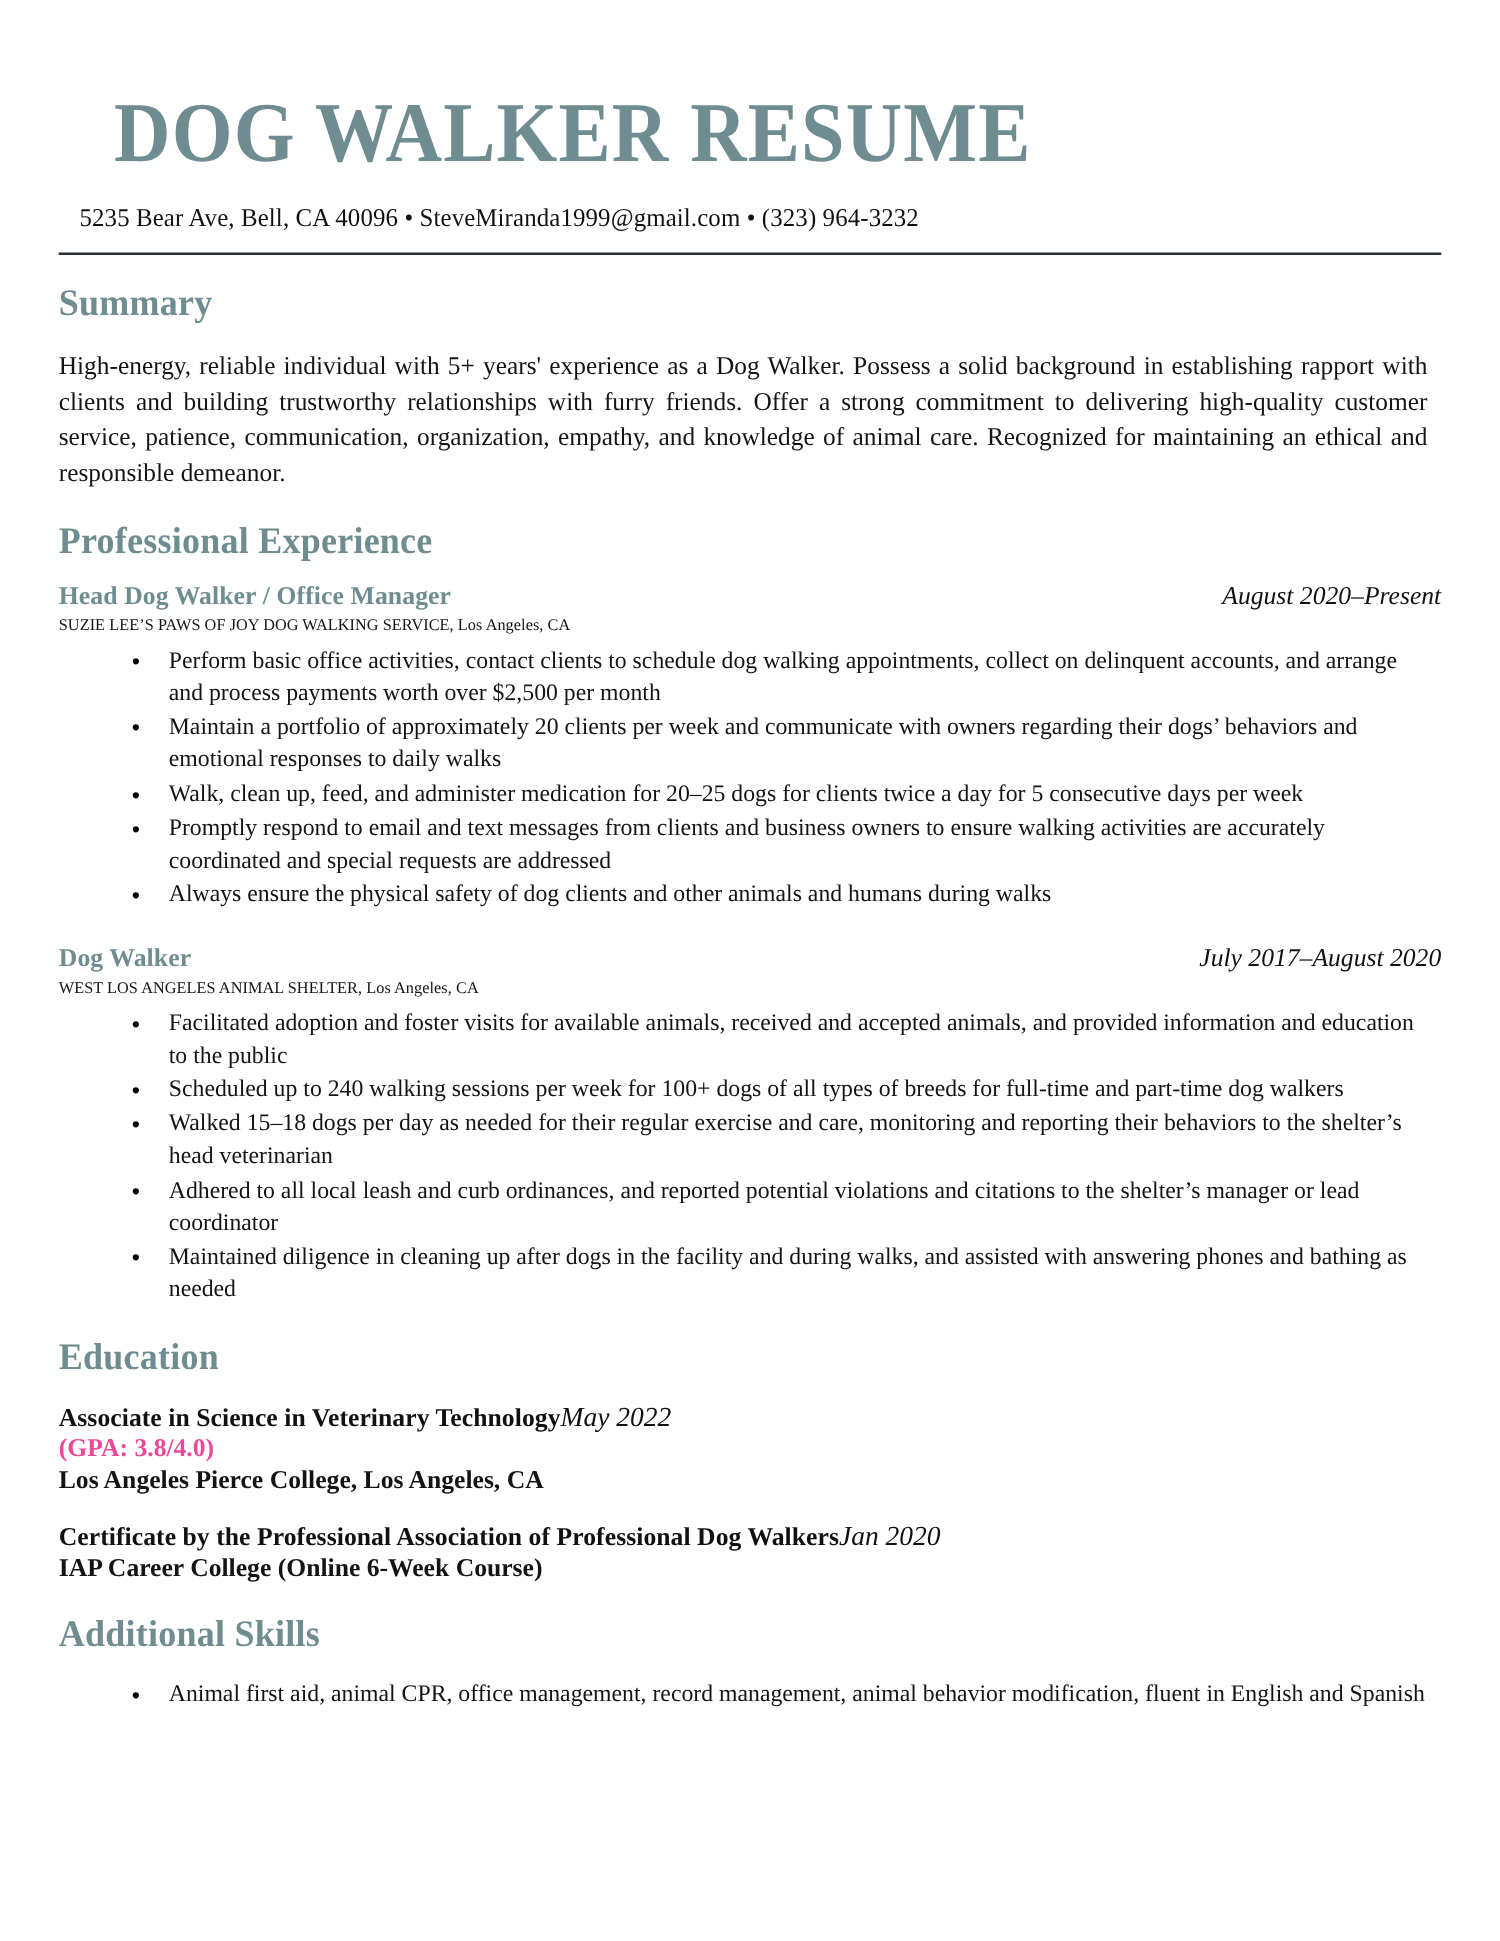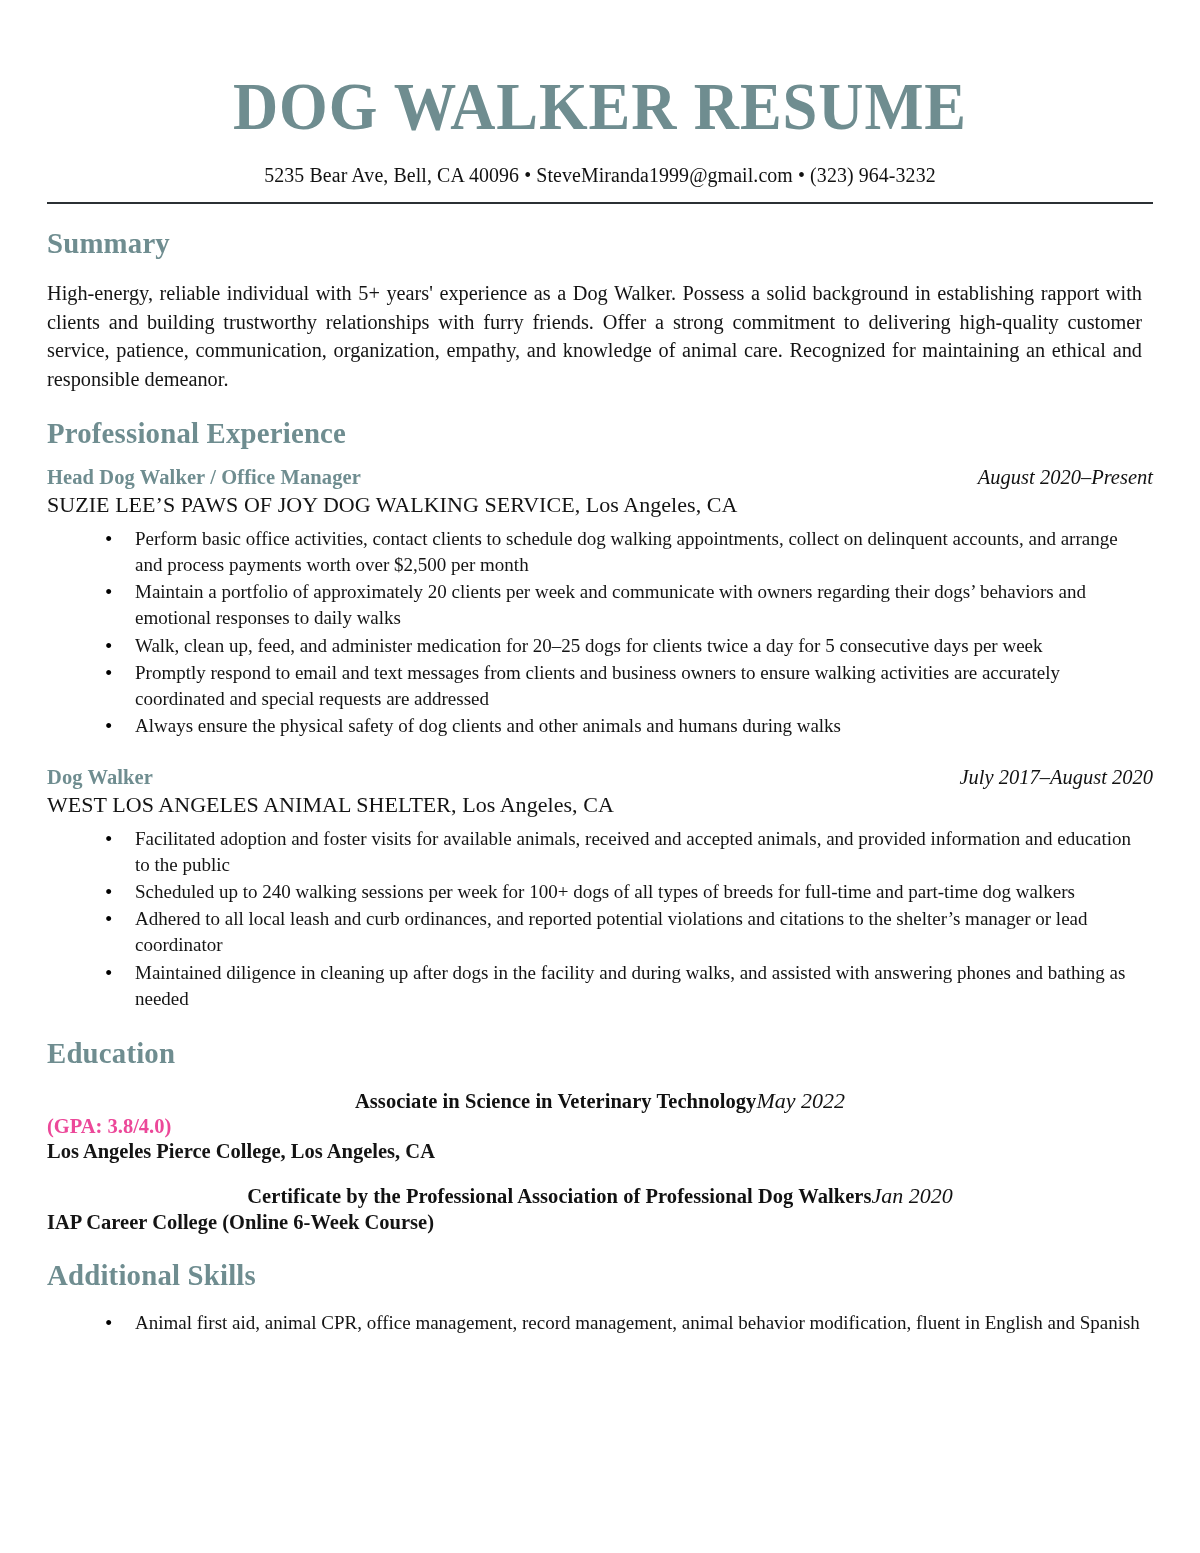--- a/index.html
+++ b/index.html
@@ -17,21 +17,20 @@
   .page {
     width: 1200px;
     height: 1553px;
     box-sizing: border-box;
     padding: 0 47px;
     position: relative;
   }
 
   
   .header {
-    text-align: center;
     padding-top: 72px;
   }
   .resume-title {
     font-family: "Liberation Serif", "DejaVu Serif", serif;
     font-size: 68px;
     font-weight: bold;
     letter-spacing: 1px;
     line-height: 1.0;
     color: #6f8d90;
     transform: scaleX(0.92);
@@ -92,21 +91,21 @@
     color: #6f8d90;
     letter-spacing: 0.1px;
   }
   .job-date {
     font-size: 20.5px;
     font-style: italic;
     color: #111111;
     white-space: nowrap;
   }
   .job-company {
-    font-size: 22px;
+    font-size: 13px;
     color: #141414;
     margin-top: 3px;
     letter-spacing: 0.05px;
   }
 
   
   ul.bullets {
     margin: 8px 0 0 0;
     padding: 0 0 0 0;
     list-style: none;
@@ -129,21 +128,21 @@
     font-size: 21px;
     color: #000000;
     line-height: 1.38;
   }
 
   
   .edu-entry { margin-top: 18px; }
   .edu-entry.second { margin-top: 20px; }
   .edu-row {
     display: flex;
-    justify-content: center;
+    justify-content: flex-start;
     align-items: baseline;
     width: 100%;
   }
   .edu-degree {
     font-size: 20.5px;
     font-weight: bold;
     color: #111111;
     letter-spacing: 0.05px;
     max-width: 860px;
   }
@@ -203,20 +202,21 @@
 
     <div class="job second">
       <div class="job-row">
         <div class="job-title">Dog Walker</div>
         <div class="job-date">July 2017–August 2020</div>
       </div>
       <div class="job-company">WEST LOS ANGELES ANIMAL SHELTER, Los Angeles, CA</div>
       <ul class="bullets">
         <li>Facilitated adoption and foster visits for available animals, received and accepted animals, and provided information and education to the public</li>
         <li>Scheduled up to 240 walking sessions per week for 100+ dogs of all types of breeds for full-time and part-time dog walkers</li>
+        <li>Walked 15–18 dogs per day as needed for their regular exercise and care, monitoring and reporting their behaviors to the shelter’s head veterinarian</li>
         <li>Adhered to all local leash and curb ordinances, and reported potential violations and citations to the shelter’s manager or lead coordinator</li>
         <li>Maintained diligence in cleaning up after dogs in the facility and during walks, and assisted with answering phones and bathing as needed</li>
       </ul>
     </div>
   </div>
 
   <div class="section">
     <div class="section-heading tight">Education</div>
 
     <div class="edu-entry">

